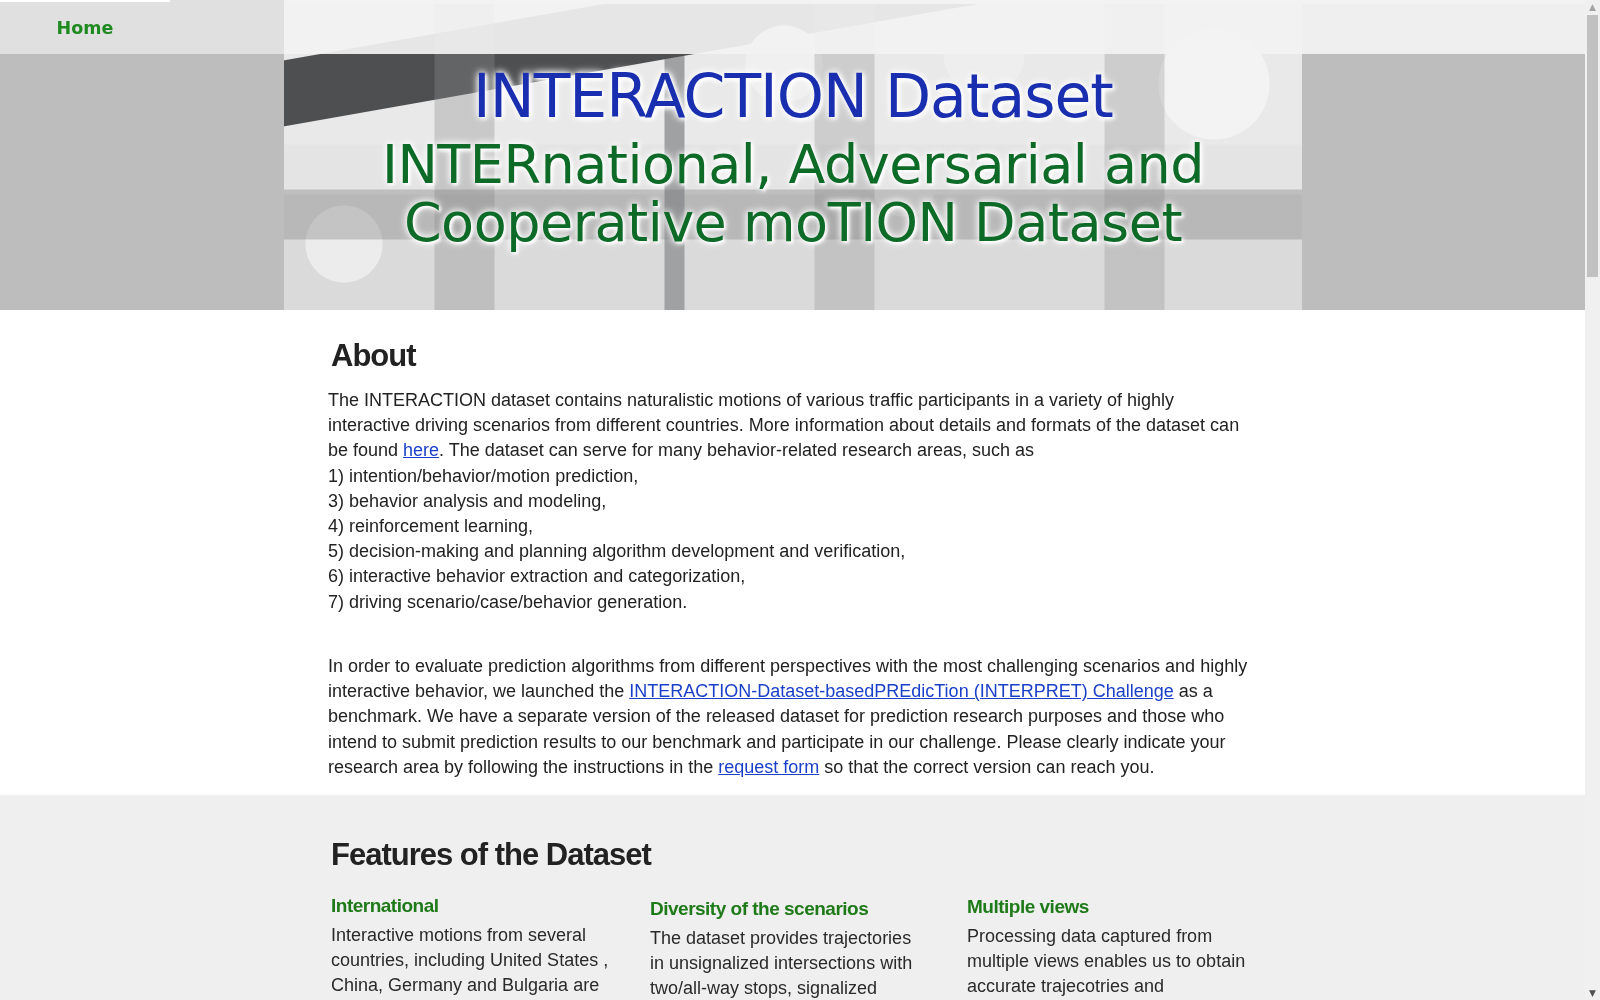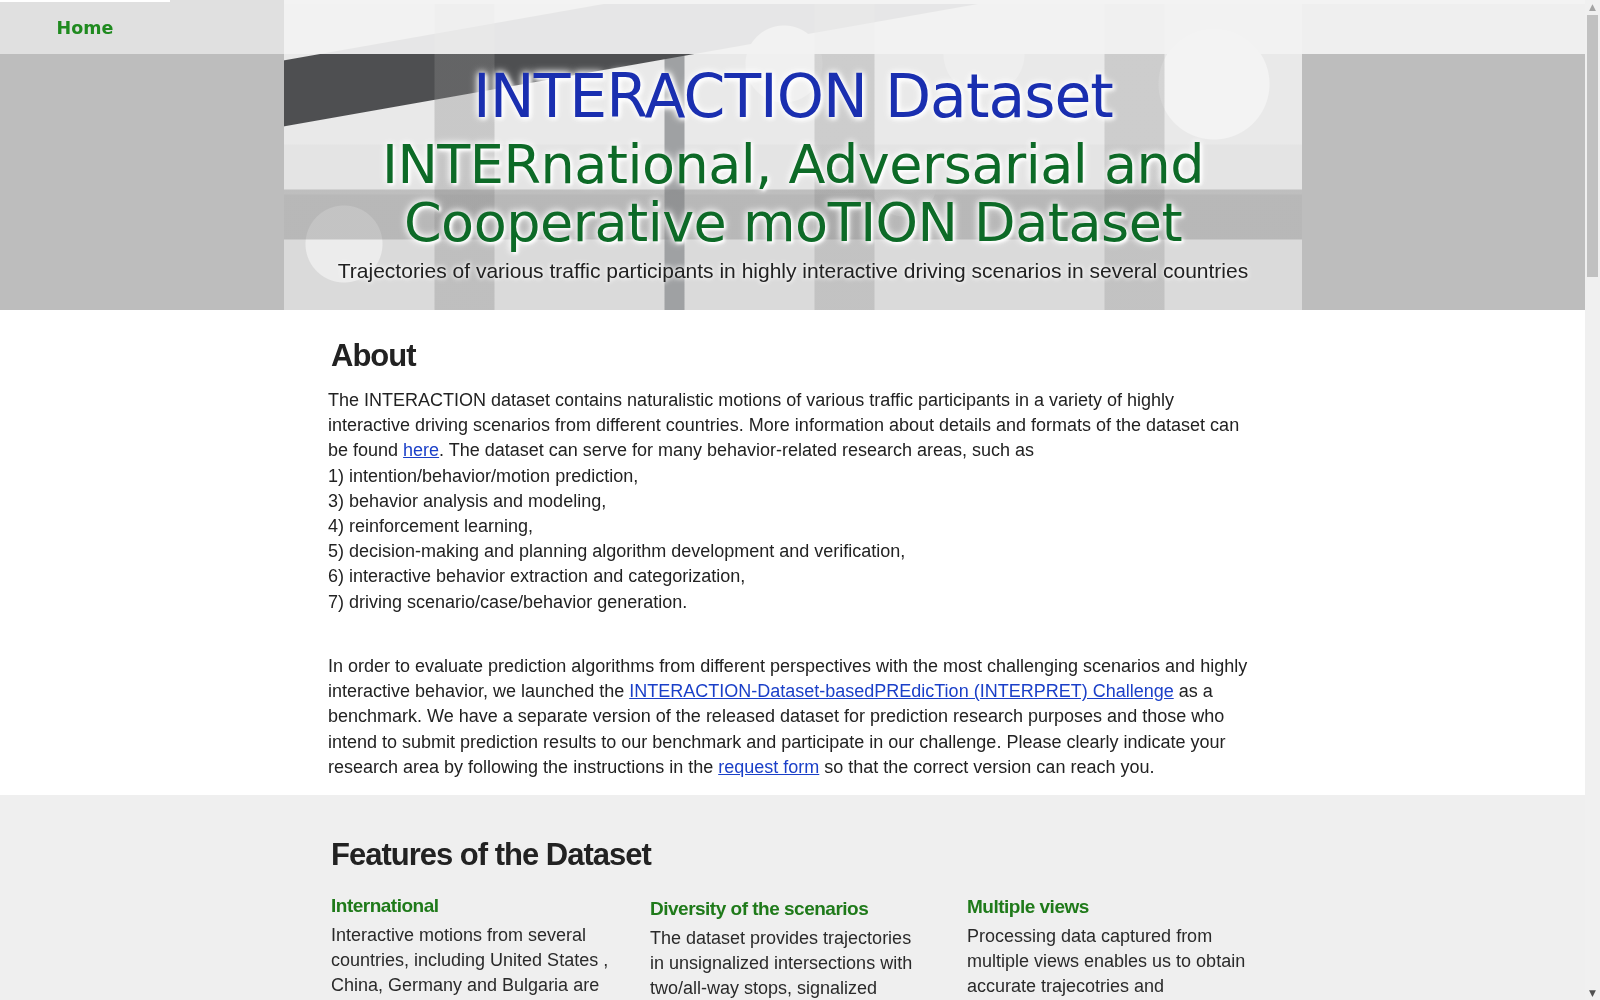--- a/index.html
+++ b/index.html
@@ -91,21 +91,20 @@
 <body>
 
 <div class="page">
 
   <div class="hero">
     <div class="hero-image"></div>
     <div class="hero-text">
       <div class="hero-title">INTERACTION Dataset</div>
       <div class="hero-subtitle">INTERnational, Adversarial and</div>
       <div class="hero-subtitle" style="margin-top:0">Cooperative moTION Dataset</div>
-      <div class="hero-tagline">Trajectories of various traffic participants in highly interactive driving scenarios in several countries</div>
     </div>
   </div>
 
   <div class="nav">
     <div class="nav-tabs">
       <div class="nav-tab home">Home</div>
     </div>
   </div>
 
   <section class="about">

